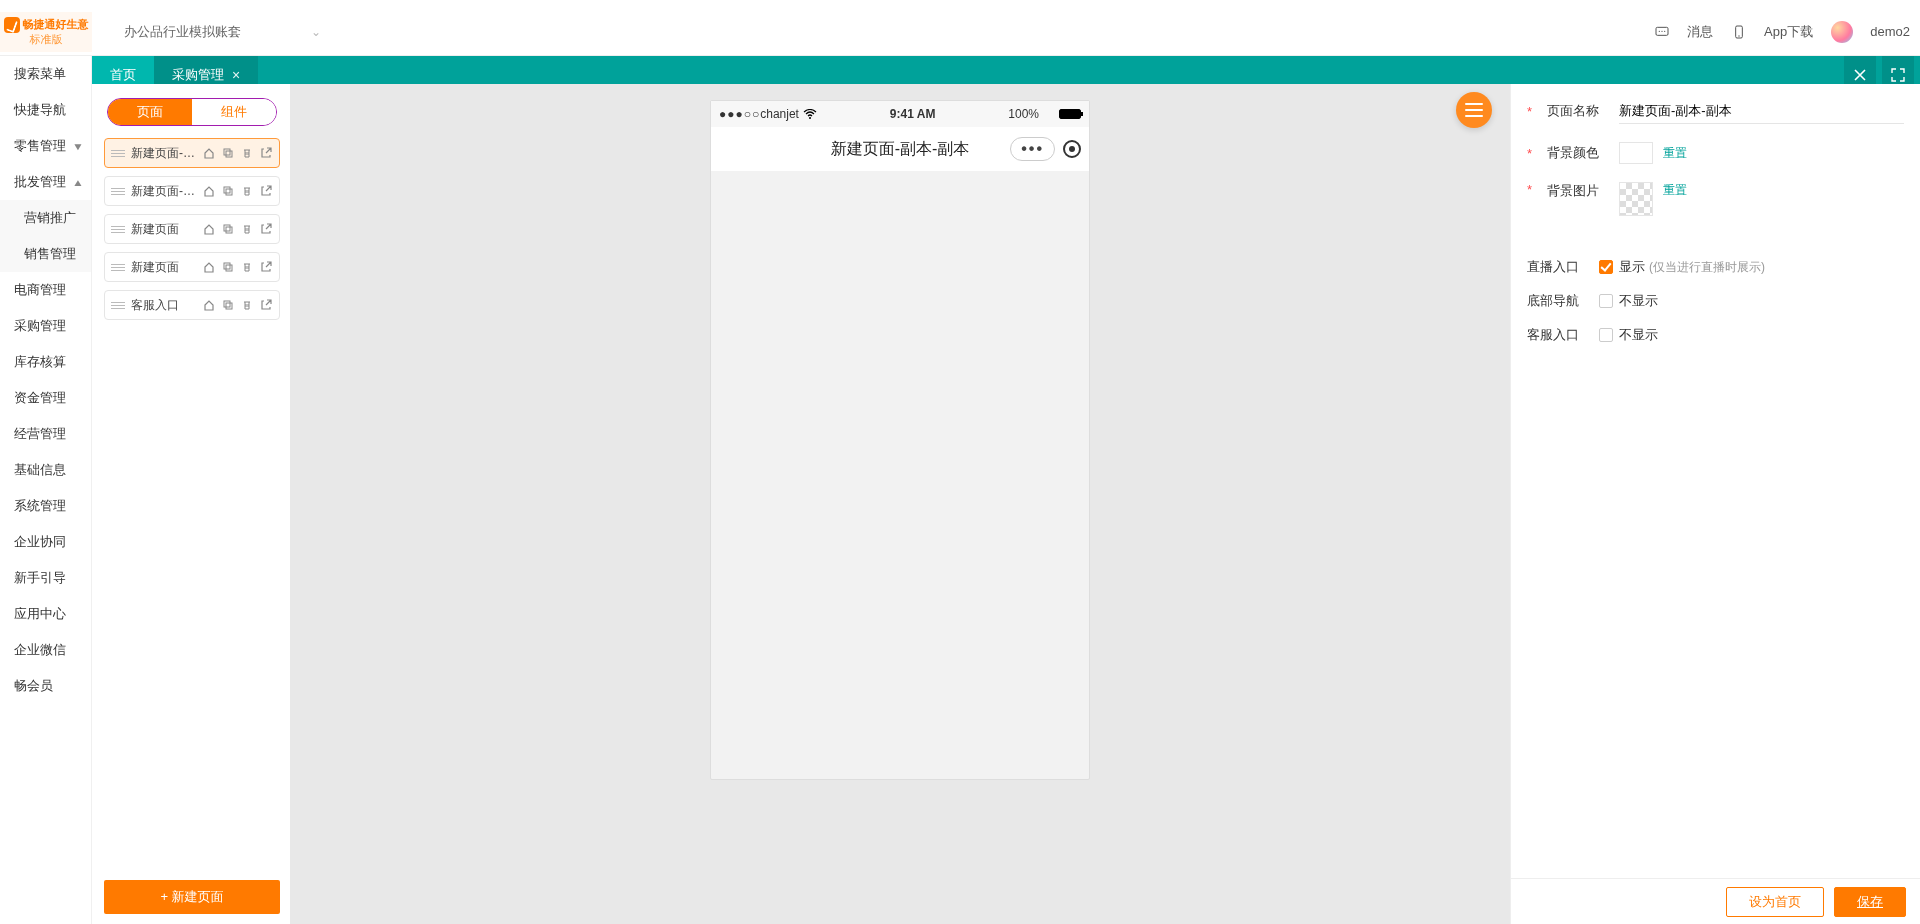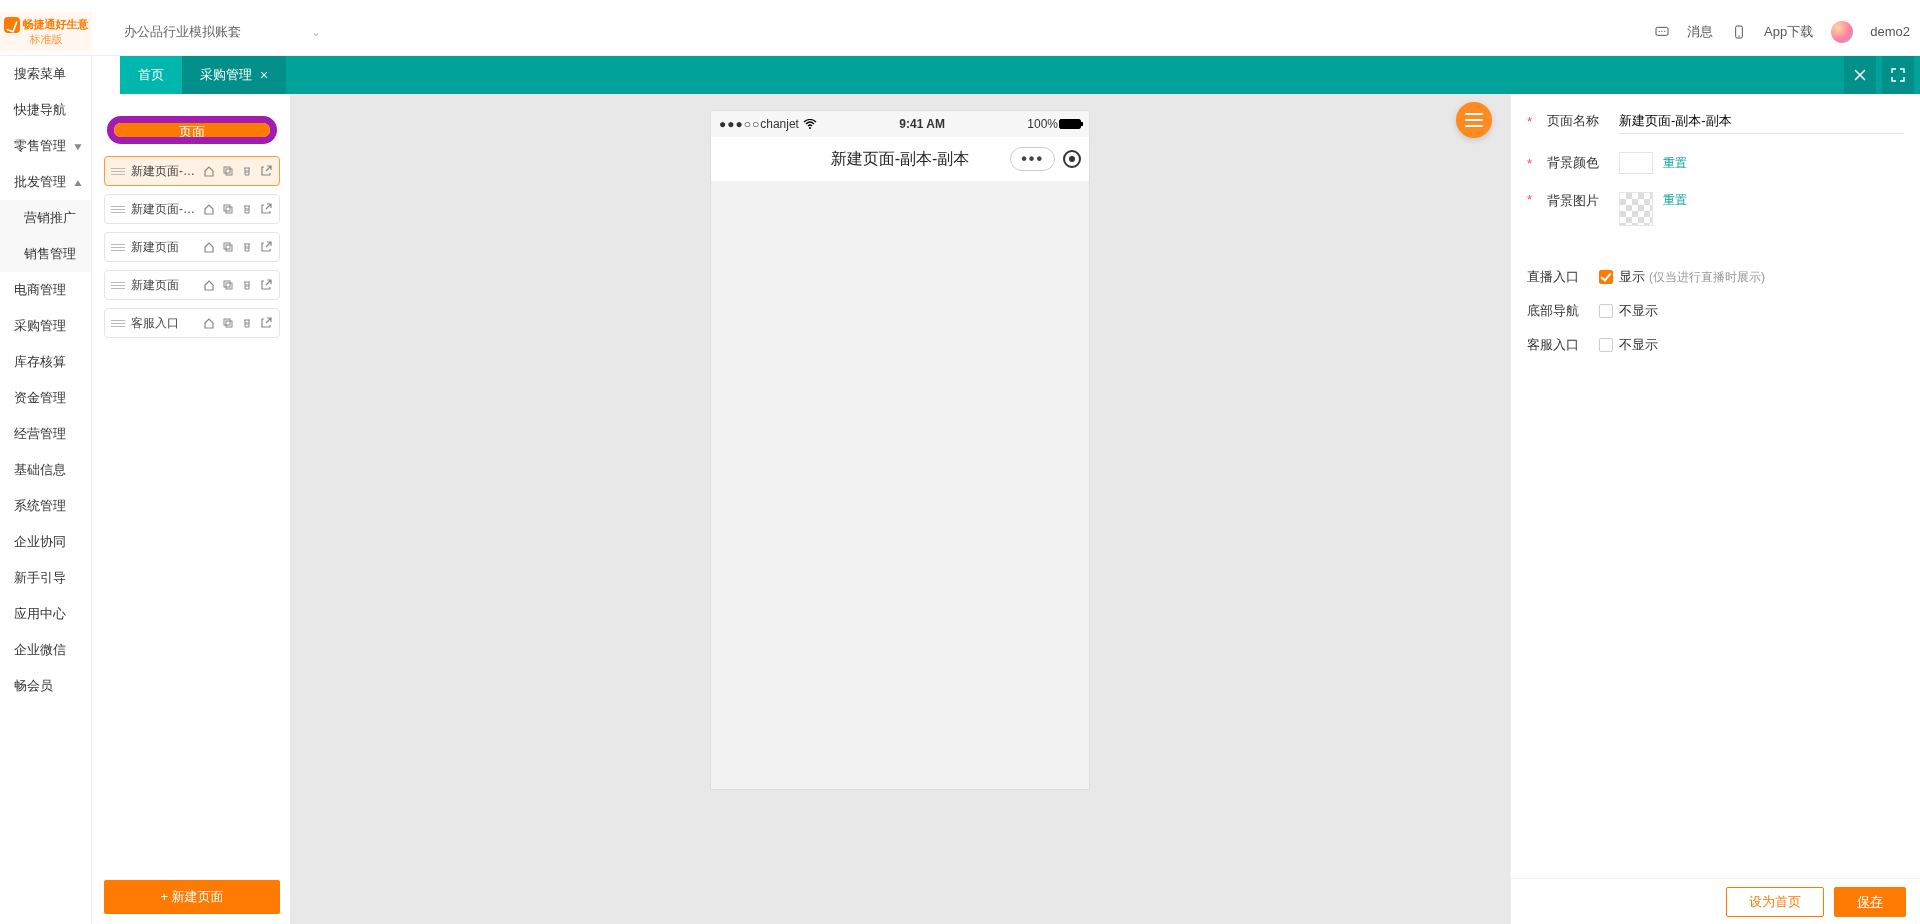--- a/index.html
+++ b/index.html
@@ -23,53 +23,53 @@
 
 
 .main { flex:1; display:flex; min-height:0;}
 .leftnav { width: 92px; background:#fff; border-right:1px solid #f0f0f0; overflow:auto;}
 .nav-item { height:36px; display:flex; align-items:center; padding-left:14px; font-size:13px; color:#333; cursor:pointer; justify-content:space-between; padding-right:8px;}
 .nav-item.sub { padding-left:24px; color:#333; background:#f8f8f8;}
 .nav-arrow{ font-size:10px; color:#888; transform: scaleX(1.2);}
 
 
 .workcol { flex:1; display:flex; flex-direction:column; min-width:0;}
-.tabbar { height:38px; background:#00a29a; display:flex; align-items:flex-start; color:#fff;margin-left:28px;}
+.tabbar { height:28px; background:#00a29a; display:flex; align-items:flex-start; color:#fff;}
 .tab { height:38px; display:flex; align-items:center; padding:0 18px; cursor:pointer; gap:8px;}
 .tab.home{ background:#00b7ae;}
 .tab.active{ background:#009089;}
 .tab .x{ font-size:14px; opacity:.9;}
 .tabbar-right{ margin-left:auto; display:flex; align-items:center; gap:6px; padding-right:6px;}
 .tb-ico{ width:32px; height:38px; display:flex; align-items:center; justify-content:center; cursor:pointer;}
 .tb-ico.dark{ background:#009089;}
 
 
 .editor { flex:1; display:flex; min-height:0; background:#fff;}
 .pagelist-col { width:198px; border-right:0; padding:10px 10px 10px 12px; display:flex; flex-direction:column; position:relative;}
-.seg { display:flex; border:7px solid #a21caf; border-radius:14px; overflow:hidden; height:28px; margin:12px auto 12px; width:170px;flex-direction:column;}
+.seg { display:flex; border:1px solid #a21caf; border-radius:14px; overflow:hidden; height:28px; margin:4px auto 12px; width:170px;}
 .seg button{ flex:1; border:none; background:#fff; color:#ff7a00; font-size:13px; cursor:pointer;}
 .seg button.on{ background:#ff7a00; color:#fff;}
 .page-item{ height:30px; border:1px solid #e5e5e5; border-radius:4px; display:flex; align-items:center; padding:0 6px 0 6px; margin-bottom:8px; gap:6px; font-size:12px; color:#444;}
 .page-item.active{ border-color:#ff9a3a; background:#fff2e4;}
 .pi-drag{ width:14px; height:14px; display:flex; flex-direction:column; justify-content:center; gap:2px;}
 .pi-drag span{ height:1px; background:#bbb; display:block;}
 .pi-name{ flex:1; white-space:nowrap; overflow:hidden; text-overflow:ellipsis;}
 .pi-icons{ display:flex; gap:5px; color:#888;}
 .pi-icons span{ width:14px; height:14px; display:inline-flex; align-items:center; justify-content:center; cursor:pointer;}
 .newpage-btn{ margin-top:auto; height:34px; background:#ff7a00; color:#fff; border:none; border-radius:2px; font-size:13px; cursor:pointer;}
 
 
 .canvas-col{ flex:1; background:#e8e8e8; position:relative; min-width:0;}
 .phone{ width:380px; background:#f2f2f2; border:1px solid #ddd; margin:16px auto 0; height:680px; border-radius:2px;}
 .phone-status{ height:26px; background:#f7f7f7; display:flex; align-items:center; padding:0 8px; font-size:12px; color:#333;}
 .ps-dots{ letter-spacing:1px;}
 .ps-carrier{ }
 .ps-wifi{ margin-left:4px;}
 .ps-time{ margin:0 auto; font-weight:600;}
-.ps-batt{ display:flex; align-items:center; gap:1px;}
+.ps-batt{ display:flex; align-items:center; gap:20px;}
 .batt{ width:22px; height:10px; border:1px solid #000; border-radius:2px; position:relative;}
 .batt::after{content:"";position:absolute; right:-3px; top:2px; width:2px; height:4px; background:#000;}
 .batt i{ display:block; height:100%; width:100%; background:#000;}
 .phone-header{ height:44px; background:#fff; display:flex; align-items:center; justify-content:center; position:relative; font-size:16px; color:#222;}
 .ph-right{ position:absolute; right:8px; display:flex; gap:8px; align-items:center;}
 .pill{ border:1px solid #ccc; border-radius:14px; height:24px; padding:0 10px; display:flex; align-items:center; gap:6px;}
 .dot3{ letter-spacing:2px; font-weight:700; color:#444;}
 .ring{ width:18px; height:18px; border:2px solid #333; border-radius:50%; display:inline-block; position:relative;}
 .ring::after{content:"";position:absolute; left:4px; top:4px; width:6px; height:6px; background:#333; border-radius:50%;}
 

